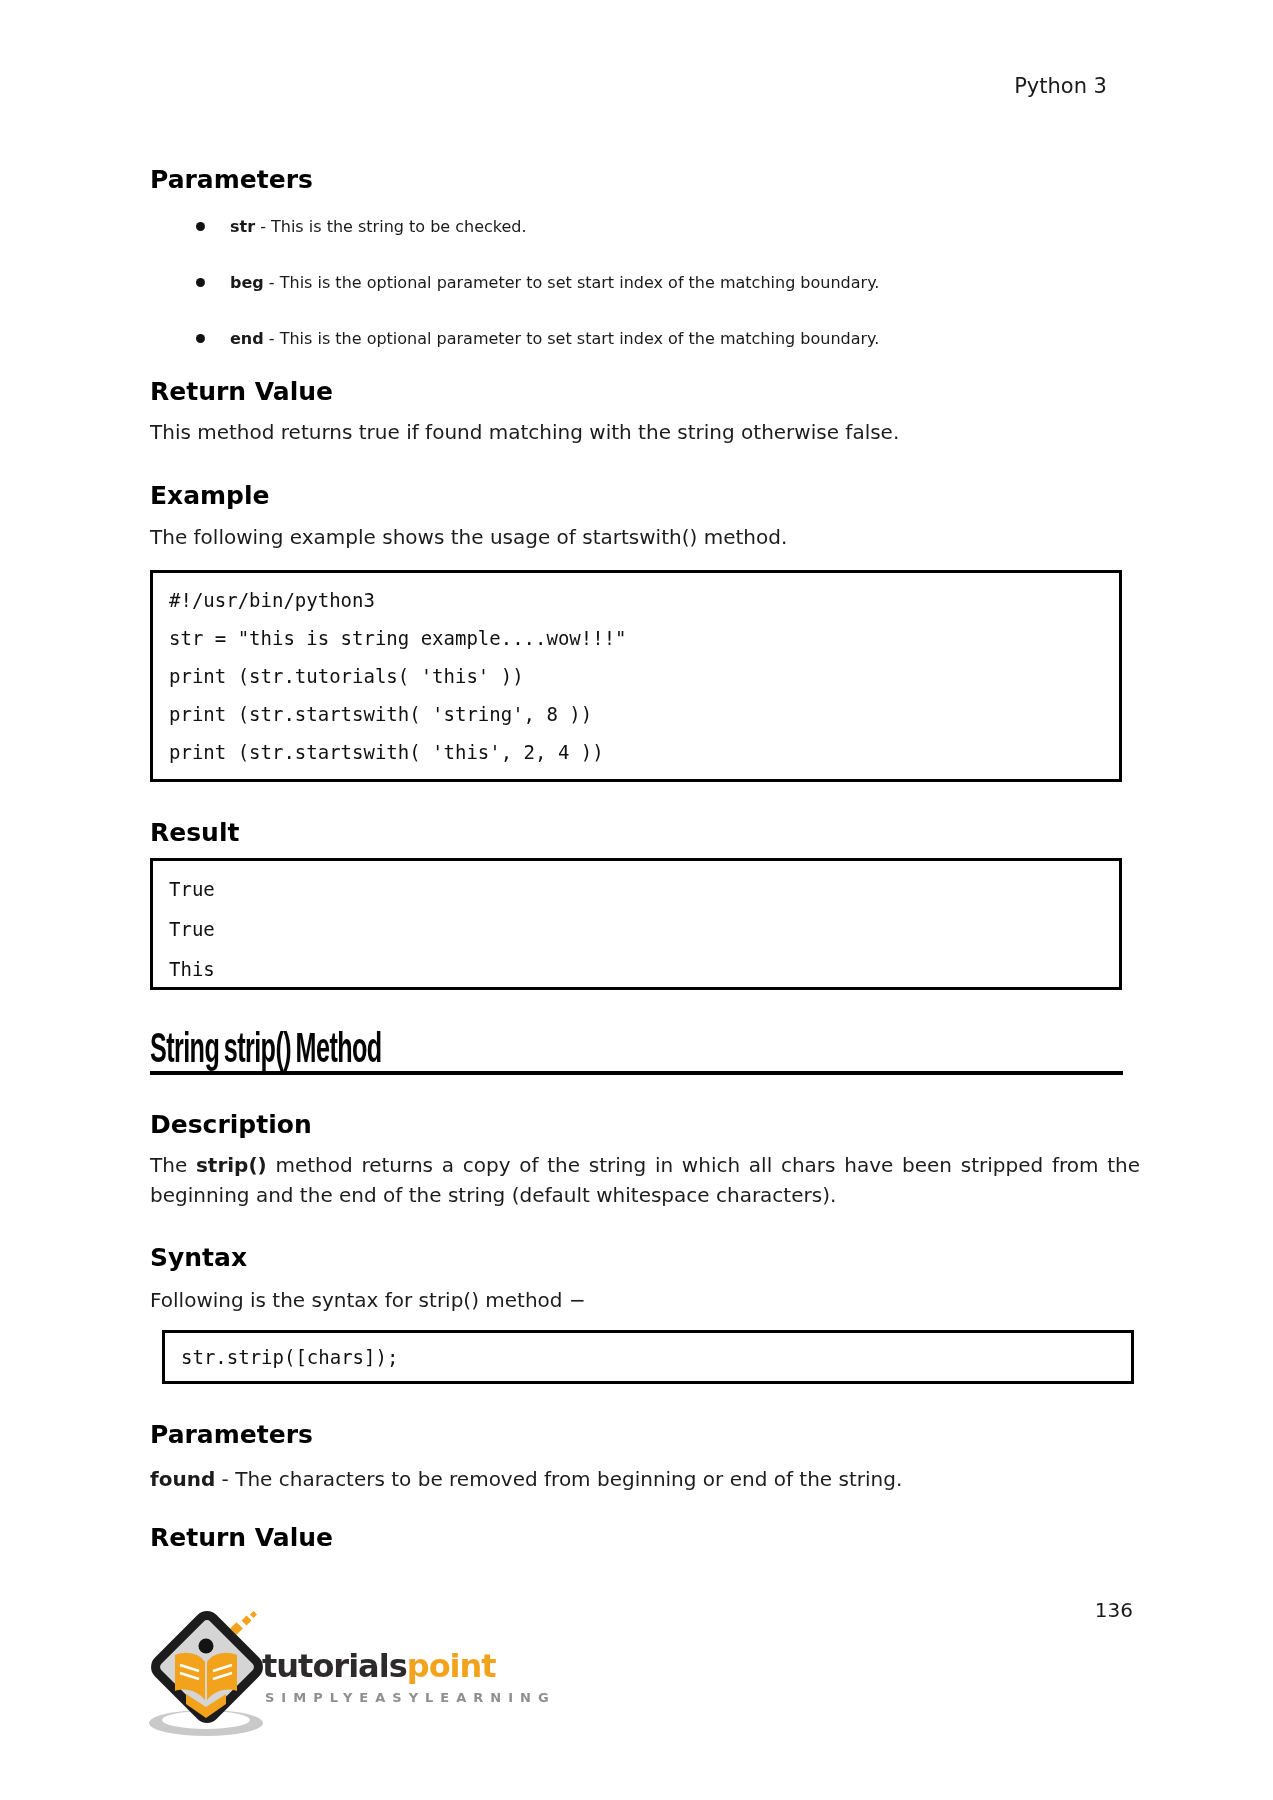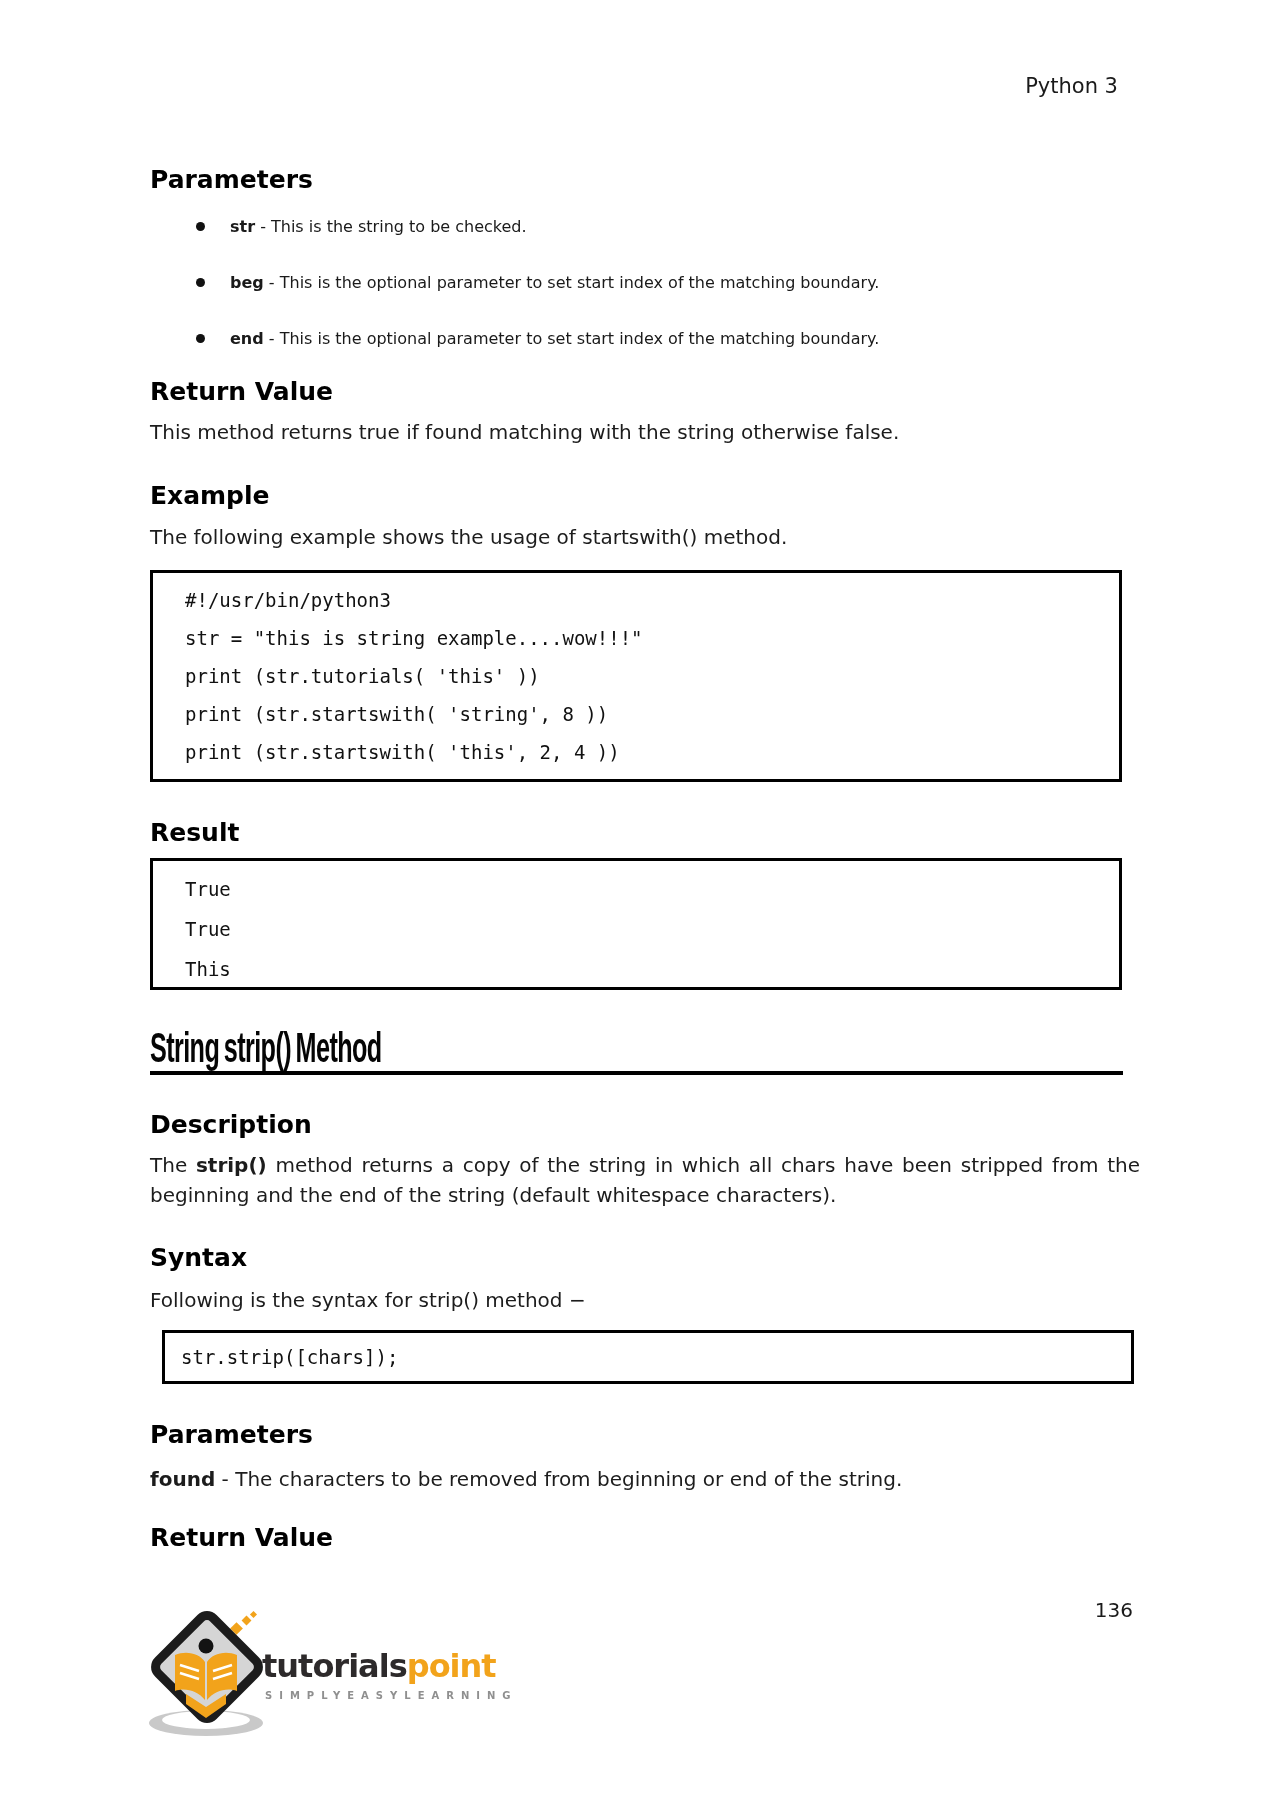--- a/index.html
+++ b/index.html
@@ -6,37 +6,37 @@
   .page{
     position:relative;
     width:1273px;height:1800px;
     background:#ffffff;
     font-family:"DejaVu Sans","Liberation Sans",sans-serif;
     color:#1a1a1a;
     overflow:hidden;
     margin:0 auto;
   }
   .abs{position:absolute;}
-  .header-right{left:150px;top:74px;width:968px;text-align:right;font-size:21px;color:#1a1a1a;}
+  .header-right{left:139px;top:74px;width:968px;text-align:right;font-size:21px;color:#1a1a1a;}
   .h2{font-size:25px;font-weight:bold;color:#000000;line-height:28px;}
   .body-text{font-size:20px;line-height:30px;color:#1c1c1c;}
   .nowrap{white-space:nowrap;}
   .bullet-item{left:150px;width:1010px;height:30px;}
   .bullet-dot{
     position:absolute;left:46px;top:10px;width:9px;height:9px;border-radius:50%;background:#111;
   }
   .bullet-text{position:absolute;left:80px;top:0;font-size:16px;line-height:30px;white-space:nowrap;}
   .codebox{
     left:150px;width:972px;
     border:3px solid #000;
     box-sizing:border-box;
     background:#fff;
     font-family:"DejaVu Sans Mono","Liberation Mono",monospace;
     font-size:19px;color:#111;
-    padding:8px 32px;
+    padding:8px 16px;
   }
   .codebox .line{white-space:pre;line-height:38px;}
   .resultbox .line{line-height:40px;}
   .syntaxbox{padding:12px 16px;margin-left:12px;}
   .syntaxbox .line{line-height:24px;}
   .h1-title{
     left:150px;width:980px;
     font-family:"Liberation Sans","DejaVu Sans",sans-serif;
     font-size:42px;font-weight:bold;color:#050505;
     letter-spacing:-1px;word-spacing:-3px;
@@ -46,21 +46,21 @@
   .title-rule{left:150px;width:973px;height:4px;background:#000;}
   .justify{text-align:justify;}
   .pageno{left:150px;width:983px;text-align:right;font-size:20px;color:#1a1a1a;}
   .logo-wordmark{
     left:262px;top:1648px;
     font-size:32px;font-weight:bold;letter-spacing:-1px;line-height:36px;
     white-space:nowrap;
   }
   .logo-tagline{
     left:265px;top:1690px;
-    font-size:10px;font-weight:bold;letter-spacing:7px;color:#8f8f8f;
+    font-size:13px;font-weight:bold;letter-spacing:7px;color:#8f8f8f;
     white-space:nowrap;
   }
   b{font-weight:bold;}
 </style>
 </head>
 <body>
 
 <div class="page">
 
   <div class="abs header-right">Python 3</div>

